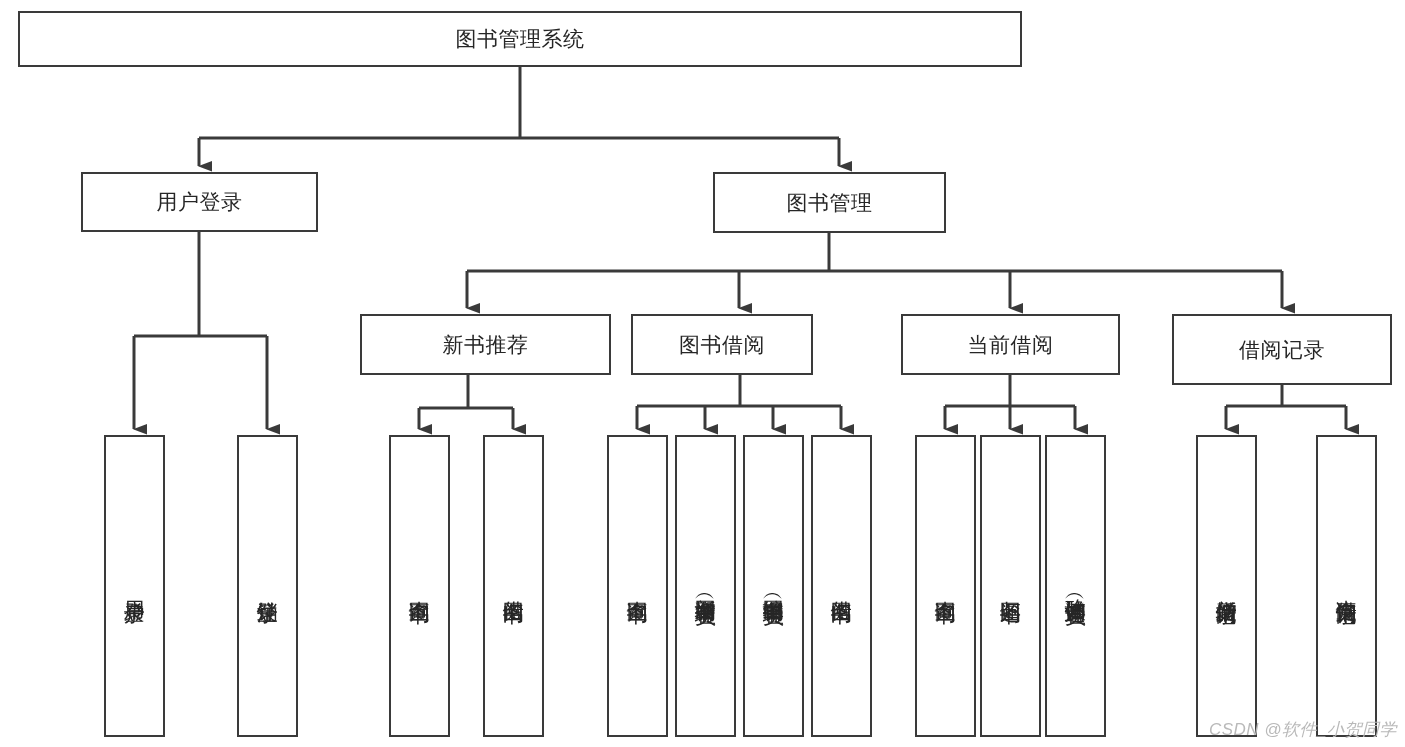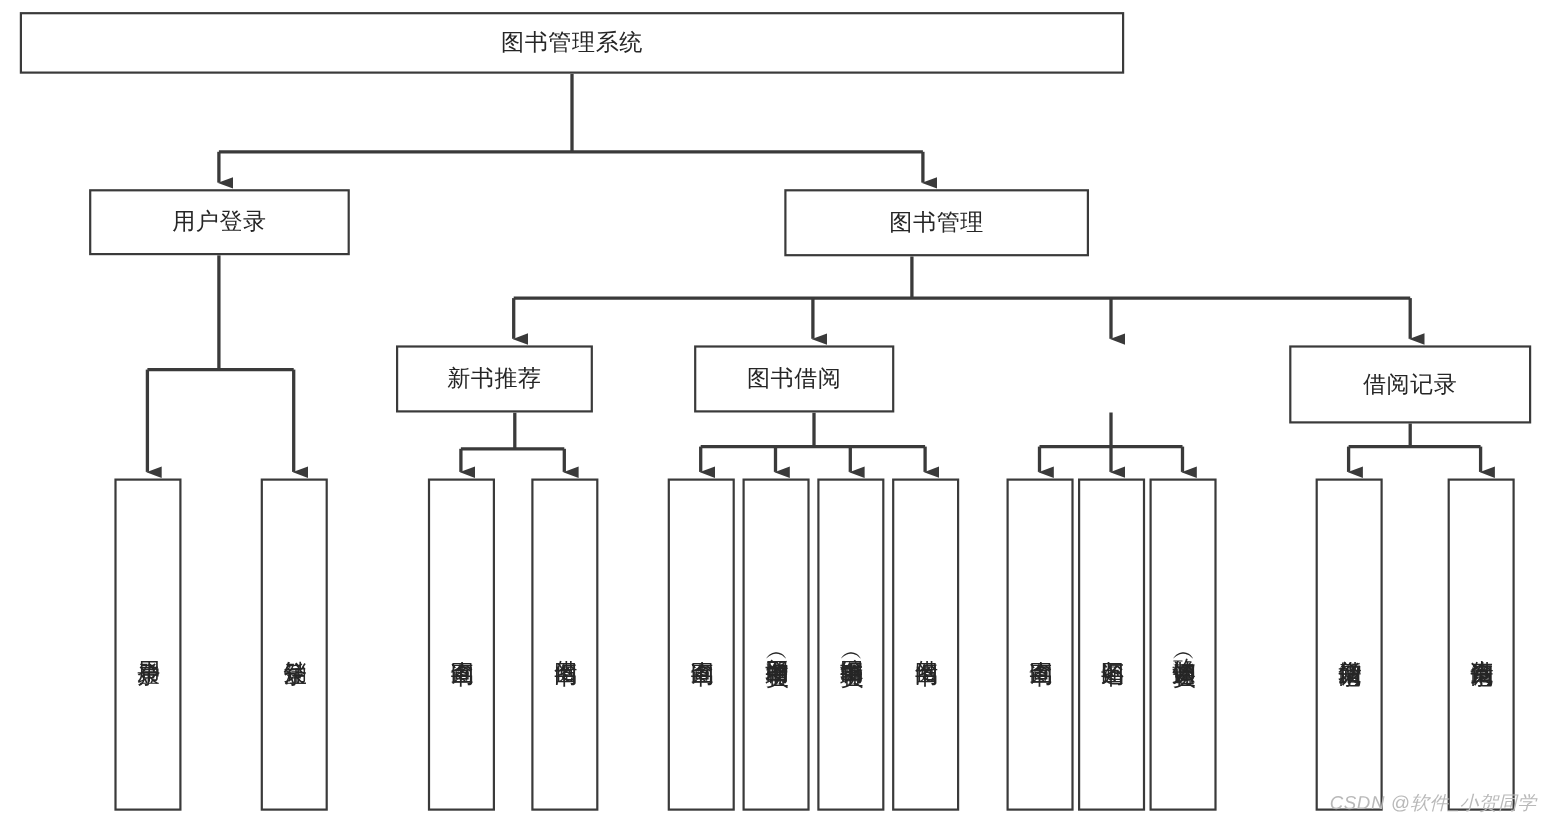--- a/index.html
+++ b/index.html
@@ -105,32 +105,35 @@
   </svg>
 
   <div class="node" style="left:18px;top:11px;width:1004px;height:56px;">
     <span class="lbl">图书管理系统</span>
   </div>
 
   <div class="node" style="left:81px;top:172px;width:237px;height:60px;">
     <span class="lbl">用户登录</span>
   </div>
 
-  <div class="node" style="left:713px;top:172px;width:277px;height:61px;">
+  <div class="node" style="left:713px;top:172px;width:233px;height:61px;">
     <span class="lbl">图书管理</span>
   </div>
 
-  <div class="node" style="left:360px;top:314px;width:179px;height:61px;">
+  <div class="node" style="left:360px;top:314px;width:251px;height:61px;">
     <span class="lbl">新书推荐</span>
   </div>
 
   <div class="node" style="left:631px;top:314px;width:182px;height:61px;">
     <span class="lbl">图书借阅</span>
   </div>
 
+  <div class="node" style="left:901px;top:314px;width:219px;height:61px;">
+    <span class="lbl">当前借阅</span>
+  </div>
 
   <div class="node" style="left:1172px;top:314px;width:220px;height:71px;">
     <span class="lbl">借阅记录</span>
   </div>
 
   <div class="node vert" style="left:104px;top:435px;width:61px;height:302px;">
     <span class="lbl">用户登录</span>
   </div>
 
   <div class="node vert" style="left:237px;top:435px;width:61px;height:302px;">

